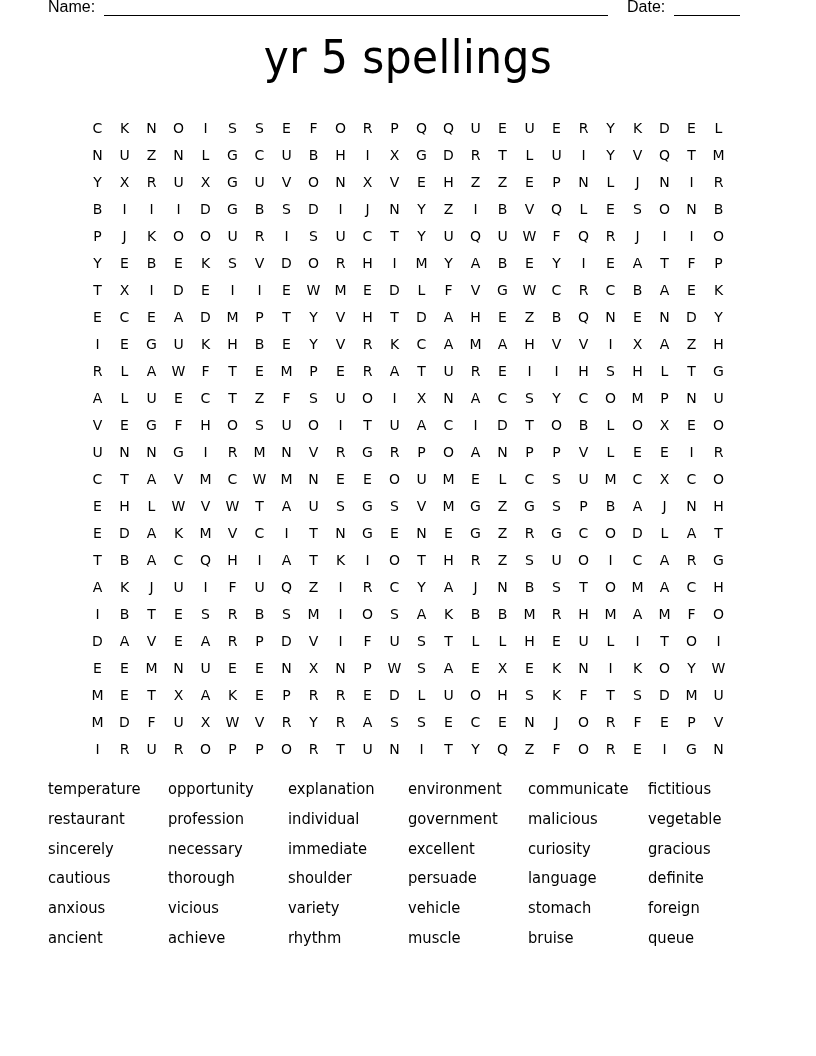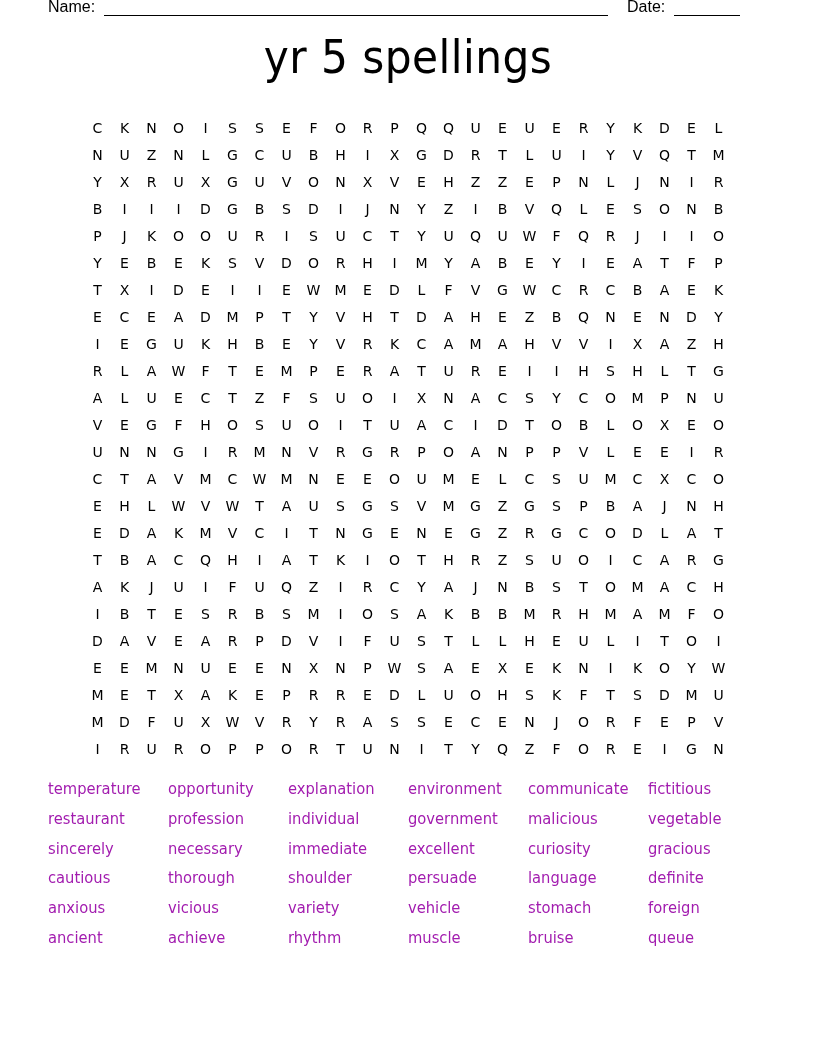--- a/index.html
+++ b/index.html
@@ -24,21 +24,21 @@
       grid-template-columns: repeat(24, 27px);
       grid-auto-rows: 27px;
       font-family: "DejaVu Sans", sans-serif; font-size: 14px; color: #000;
     }
     .grid .cell { display: flex; align-items: center; justify-content: center; }
     .word-list {
       position: absolute; top: 779px; left: 48px;
       display: grid;
       grid-template-columns: repeat(6, 120px);
       grid-auto-rows: 29.8px;
-      font-family: "DejaVu Sans", sans-serif; font-size: 16px; color: #a21caf;
+      font-family: "DejaVu Sans", sans-serif; font-size: 16px; color: #000000;
     }
     .word-list .word { white-space: nowrap; transform: scaleX(0.92); transform-origin: left center; }
   </style>
 </head>
 <body>
 
 <div class="header-line">
   <span class="name-label">Name:</span>
   <span class="name-line"></span>
   <span class="date-label">Date:</span>

